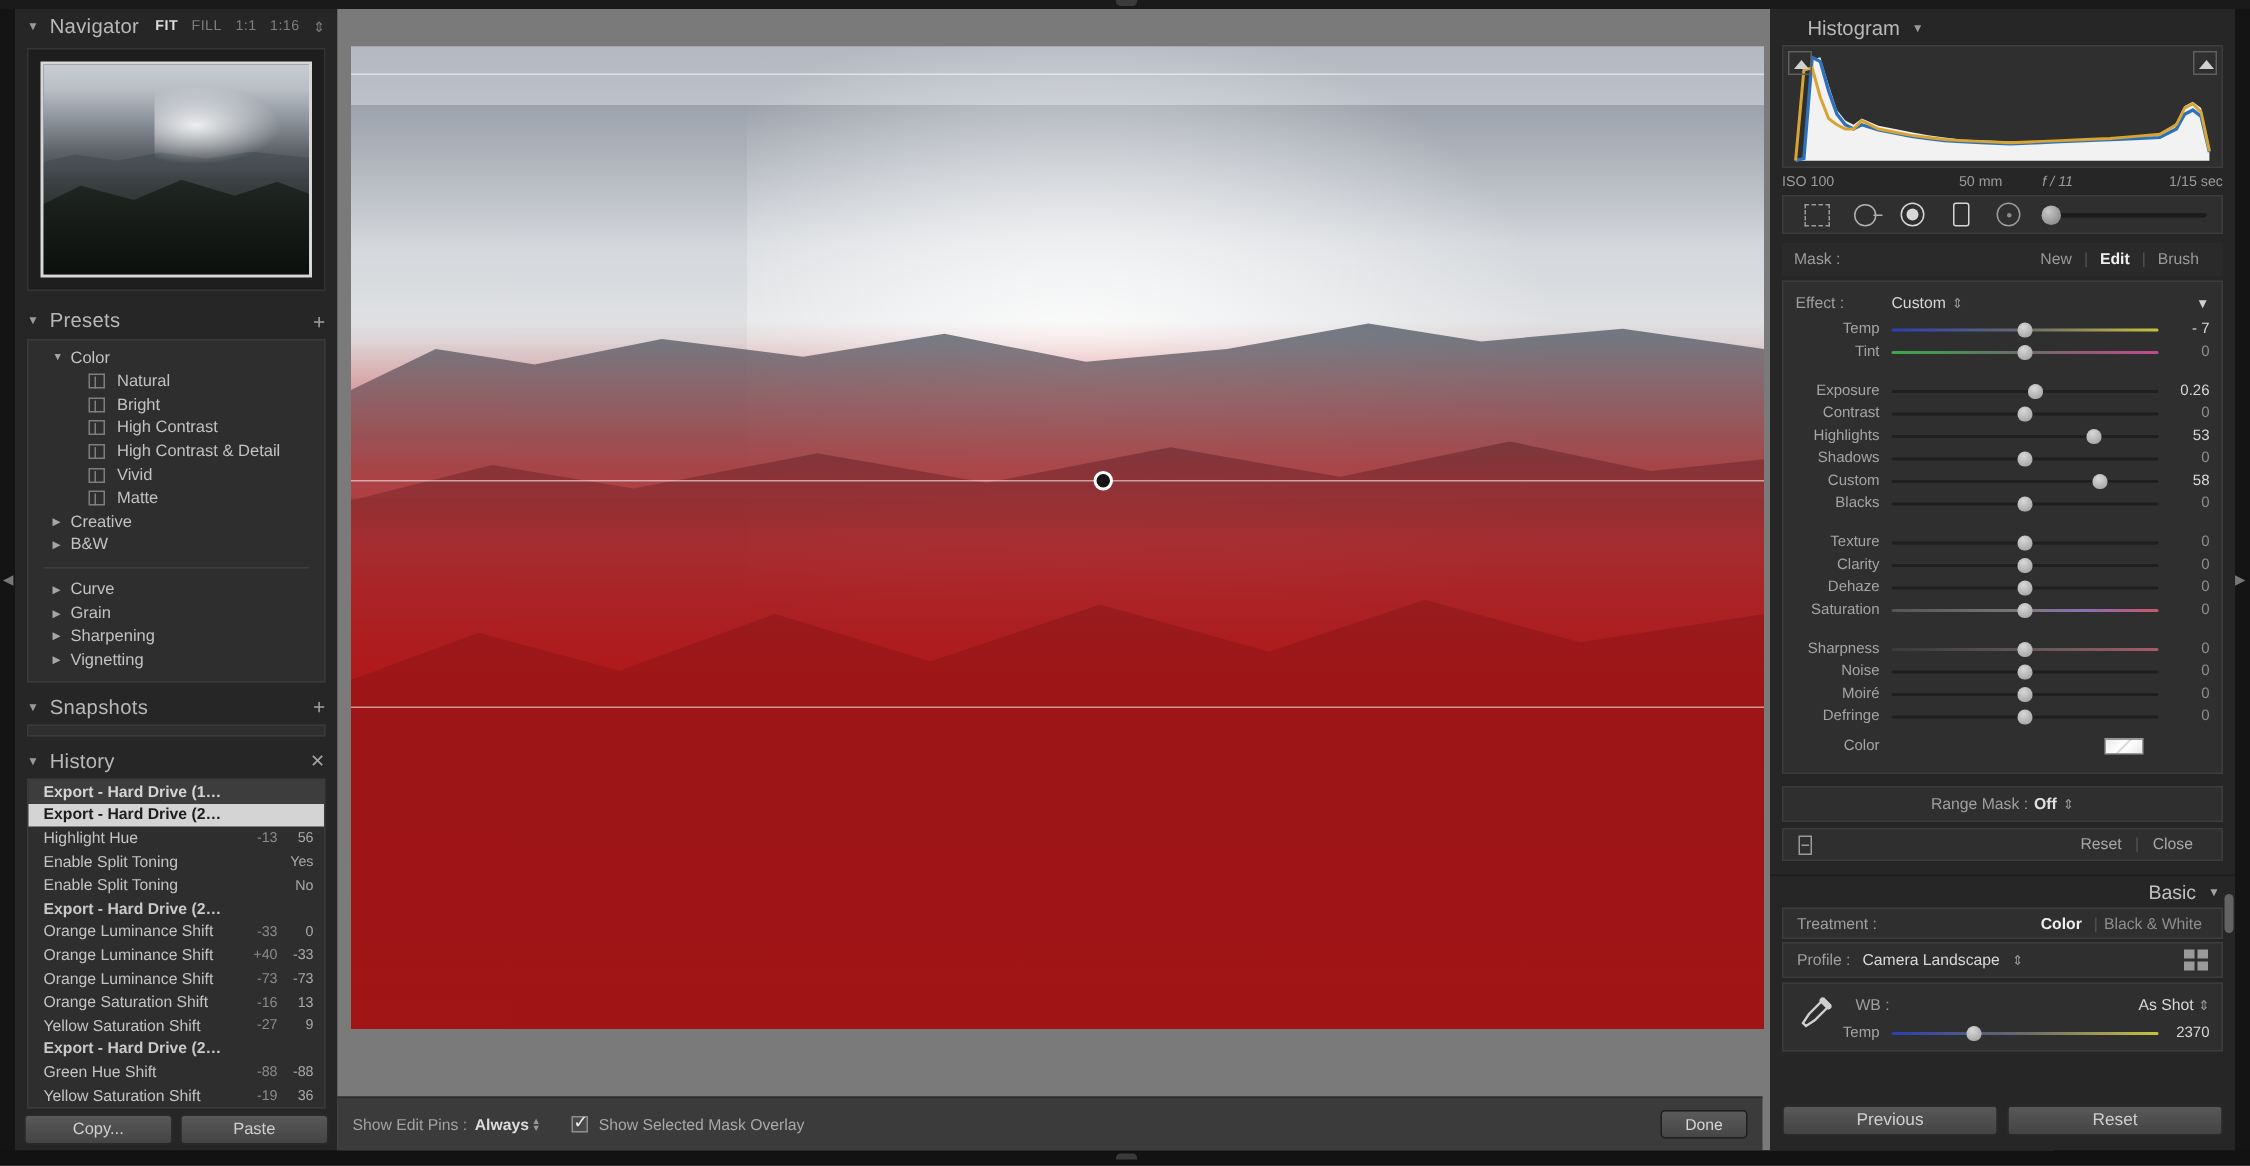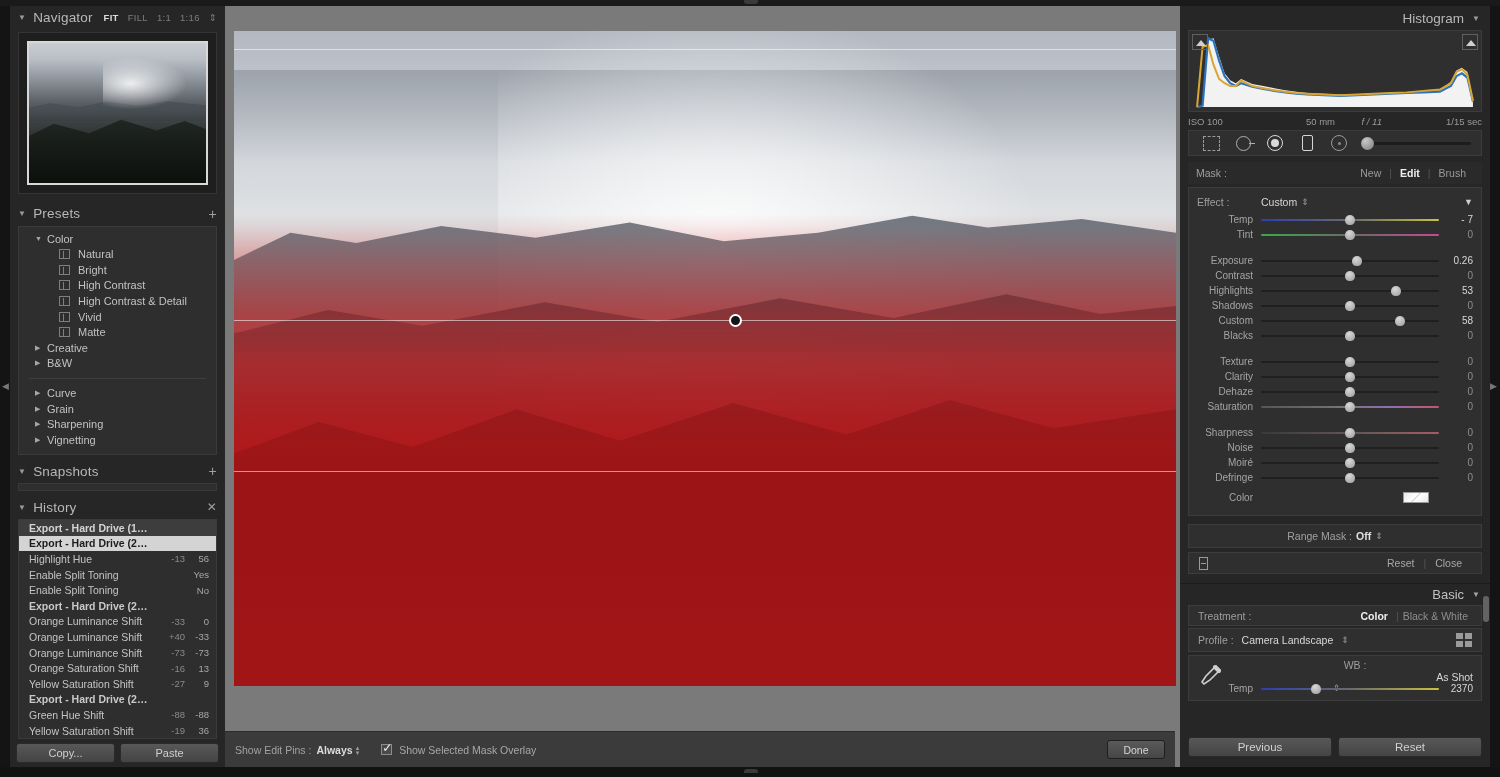--- a/index.html
+++ b/index.html
@@ -166,21 +166,21 @@
     display:flex; align-items:center; justify-content:center;
   }
 
   
   .collapse-l { position:absolute; left:2px; top:381px; width:8px; height:14px; color:#777; font-size:9px; }
   .collapse-r { position:absolute; right:2px; top:381px; width:8px; height:14px; color:#777; font-size:9px; }
 
   
   .right-panel { position:absolute; left:1180px; top:6px; width:310px; height:761px; background:#262626; }
 
-  .hist-head { height:24px; display:flex; align-items:center; justify-content:flex-end; padding:0 10px; color:#b8b8b8; font-size:13.5px; }
+  .hist-head { height:24px; display:flex; align-items:center; padding:0 10px; color:#b8b8b8; font-size:13.5px;margin-left:15px; }
   .hist-head .tri { font-size:8px; margin-left:8px; color:#9a9a9a; }
 
   .histogram {
     margin:0 8px; height:82px; background:#2f2f2f; border:1px solid #3c3c3c; position:relative; overflow:hidden;
   }
   .hg-corner { position:absolute; width:16px; height:16px; border:1px solid #5f5f5f; top:3px; }
   .hg-corner.l { left:3px; } .hg-corner.r { right:3px; }
   .hg-corner:after { content:""; position:absolute; left:3px; top:5px; border-left:5px solid transparent; border-right:5px solid transparent; border-bottom:6px solid #d0d0d0; }
   .hg-curve { position:absolute; left:0; bottom:0; width:100%; height:100%; }
 
@@ -267,21 +267,21 @@
   .treat-row .off { color:#8e8e8e; padding:0 4px; }
   .treat-row .sepr { color:#555; }
 
   .profile-row { margin:2px 8px 0 8px; height:24px; background:#2f2f2f; border:1px solid #3c3c3c;
       display:flex; align-items:center; padding:0 9px; color:#9e9e9e; font-size:10.5px; gap:8px; }
   .profile-row .pv { color:#d8d8d8; }
   .grid4 { margin-left:auto; display:grid; grid-template-columns:7px 7px; grid-template-rows:6px 6px; gap:2px; }
   .grid4 i { background:#9a9a9a; display:block; }
 
   .wb-block { margin:3px 8px 0 8px; background:#2f2f2f; border:1px solid #3c3c3c; padding:3px 0 4px 0; position:relative; }
-  .wb-row { display:flex; align-items:center; height:22px; padding:0 8px; color:#9e9e9e; font-size:10.5px;flex-direction:column; }
+  .wb-row { display:flex; align-items:center; height:22px; padding:0 8px; color:#9e9e9e; font-size:10.5px; }
   .wb-row .wl { margin-left:40px; }
   .wb-row .wv { margin-left:auto; color:#d8d8d8; }
   .eyedrop { position:absolute; left:9px; top:6px; width:26px; height:26px; }
 
   .bottom-btns { position:absolute; left:8px; bottom:8px; width:294px; height:22px; display:flex; gap:6px; }
   .bottom-btns .btn { font-size:11.5px; }
 
   .scroll-thumb { position:absolute; right:1px; top:590px; width:6px; height:26px; background:#636363; border-radius:3px; }
 </style>
 </head>

